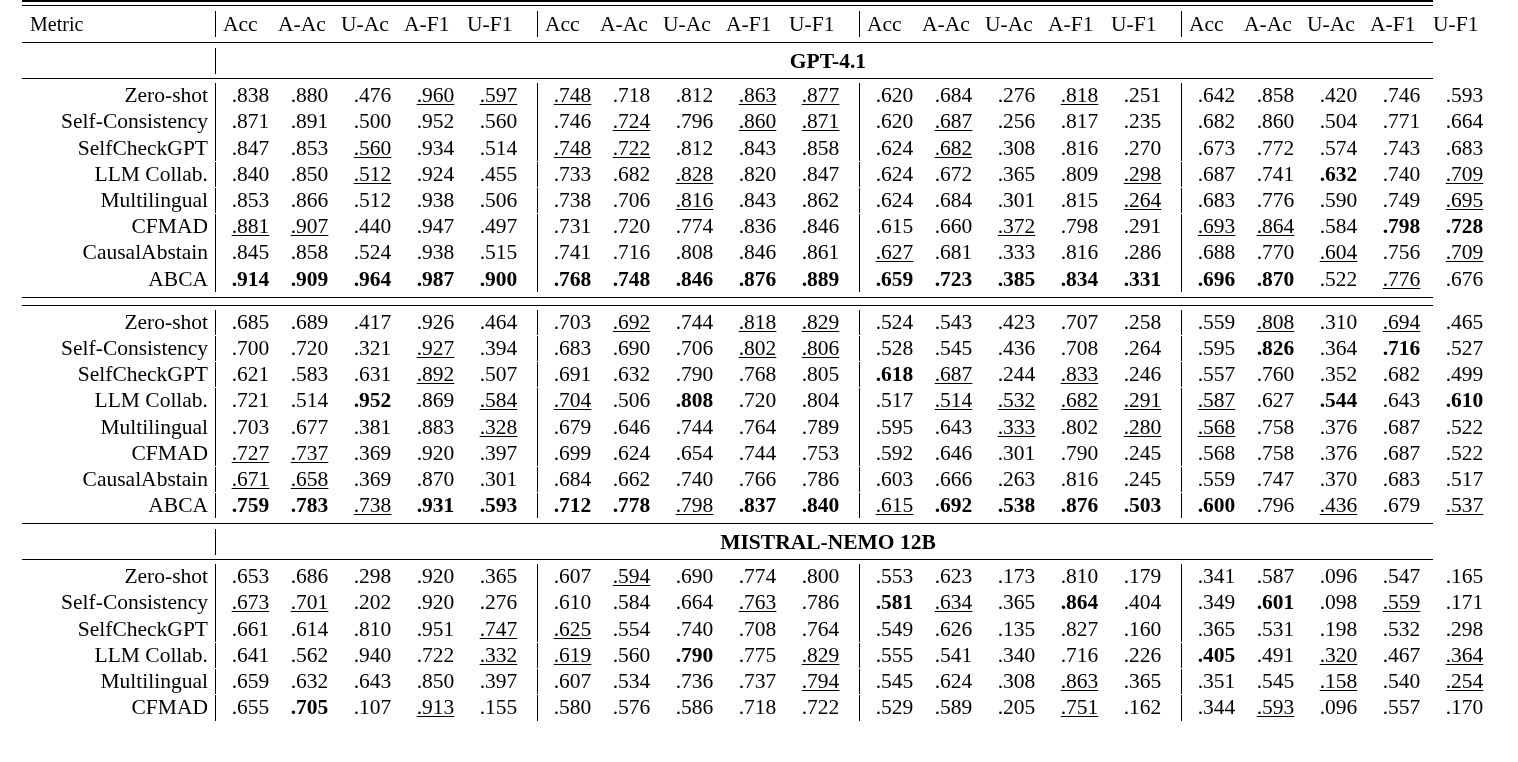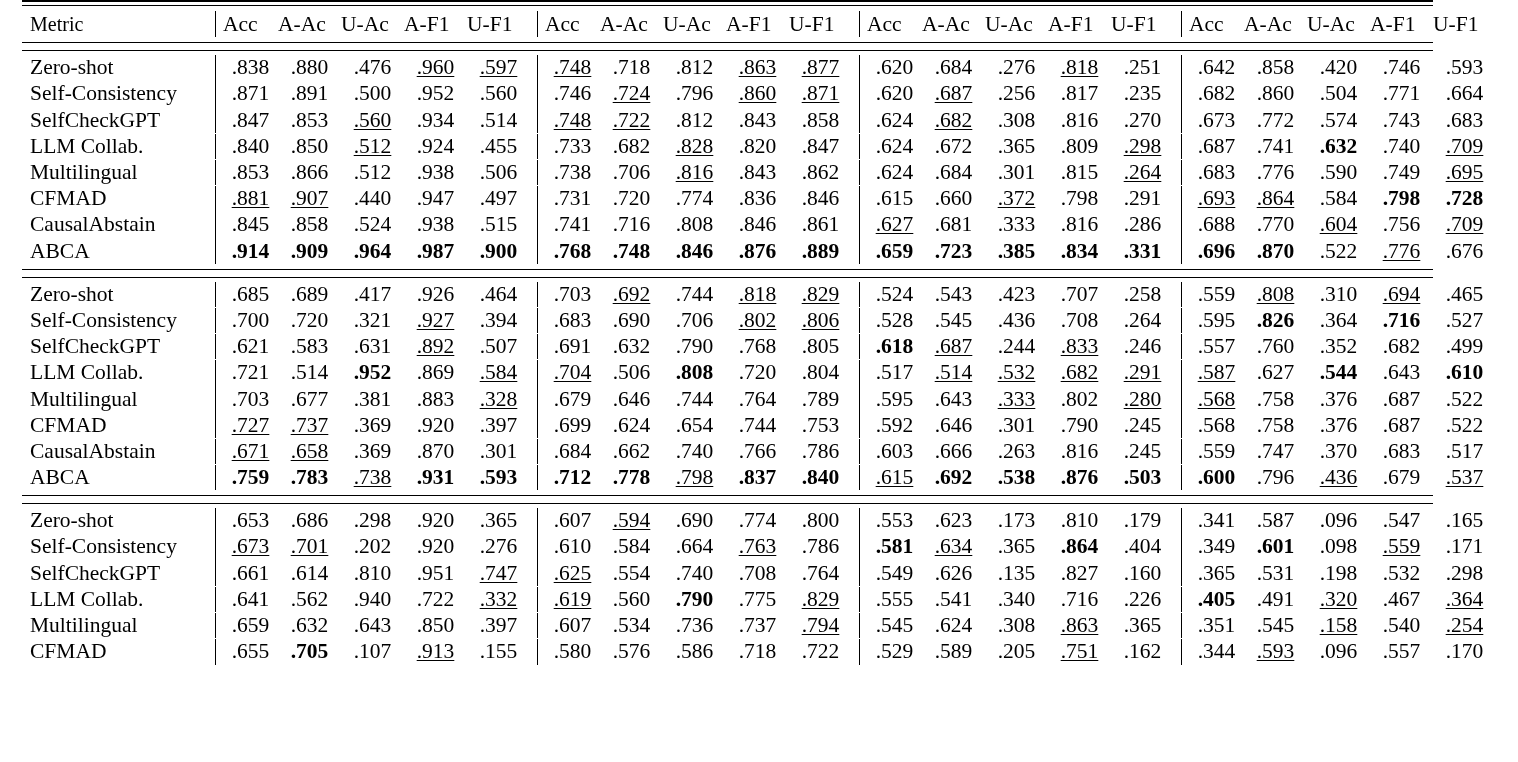--- a/index.html
+++ b/index.html
@@ -20,21 +20,21 @@
 
   
   tr.rule-top  > td{border-top:2.2px solid #000;height:0;padding:0;font-size:0;line-height:0;}
   tr.rule-mid  > td{border-top:1.1px solid #000;height:0;padding:0;font-size:0;line-height:0;}
 
   .sp4 > td{height:4px;font-size:0;line-height:0;}
   .sp3 > td{height:3px;font-size:0;line-height:0;}
 
   
   td.meth{
-    text-align:left;font-size:21.5px;line-height:25.6px;
+    text-align:right;font-size:21.5px;line-height:25.6px;
     padding-left:8px;white-space:nowrap;
   }
   td.val{
     text-align:center;font-size:21.5px;line-height:25.6px;
     white-space:nowrap;
   }
   td.sep{
     width:15px;text-align:center;font-size:21.5px;line-height:25.6px;
     padding:0;
   }
@@ -129,20 +129,25 @@
         </tr>
         <tr class="sp3">
           <td colspan="24"></td>
         </tr>
         <tr class="rule-mid">
           <td colspan="24"></td>
         </tr>
         <tr class="sp4">
           <td colspan="24"></td>
         </tr>
+        <tr>
+          <td class="modelhd"></td>
+          <td class="sep"><span class="bar"></span></td>
+          <td class="modelhd" colspan="22">GPT-4.1</td>
+        </tr>
         <tr class="sp3">
           <td colspan="24"></td>
         </tr>
         <tr class="rule-mid">
           <td colspan="24"></td>
         </tr>
         <tr class="sp4">
           <td colspan="24"></td>
         </tr>
         <tr>
@@ -597,20 +602,25 @@
         </tr>
         <tr class="sp4">
           <td colspan="24"></td>
         </tr>
         <tr class="rule-mid">
           <td colspan="24"></td>
         </tr>
         <tr class="sp4">
           <td colspan="24"></td>
         </tr>
+        <tr>
+          <td class="modelhd"></td>
+          <td class="sep"><span class="bar"></span></td>
+          <td class="modelhd" colspan="22">MISTRAL-NEMO 12B</td>
+        </tr>
         <tr class="sp3">
           <td colspan="24"></td>
         </tr>
         <tr class="rule-mid">
           <td colspan="24"></td>
         </tr>
         <tr class="sp4">
           <td colspan="24"></td>
         </tr>
         <tr>

